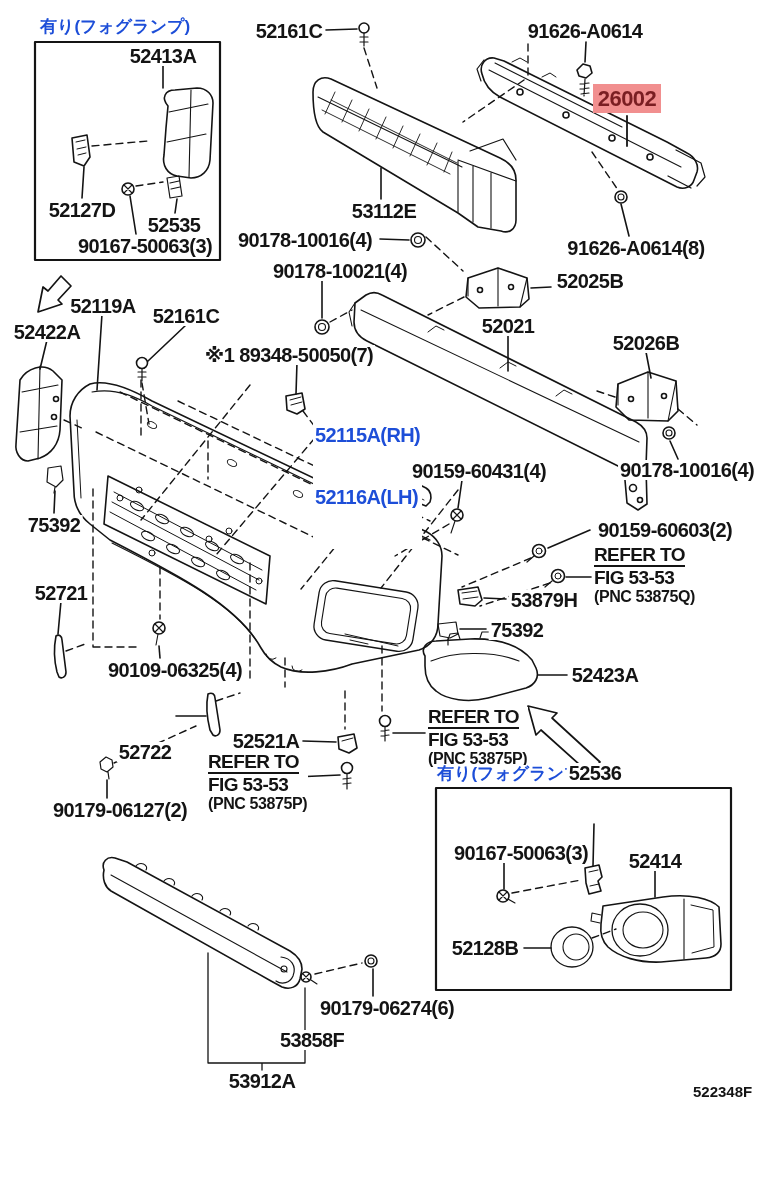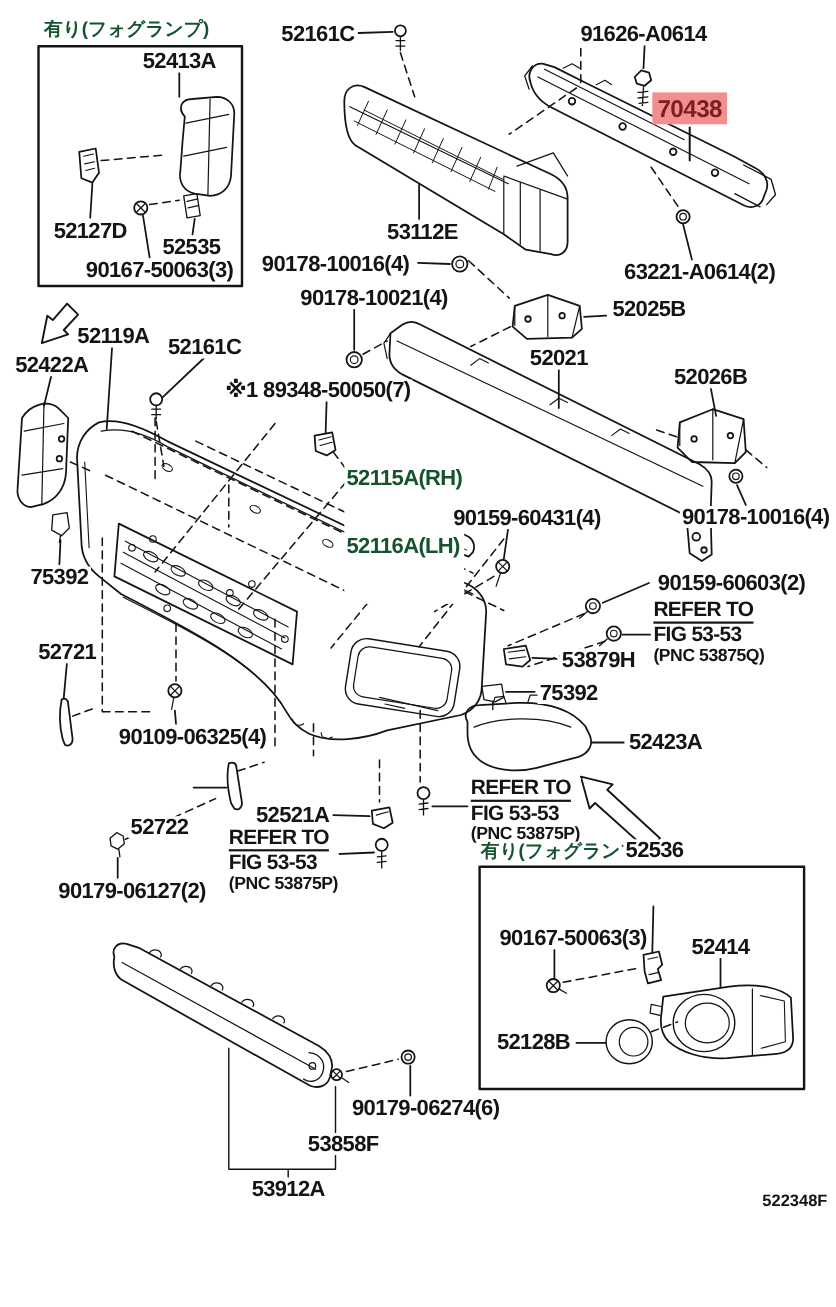--- a/index.html
+++ b/index.html
@@ -3,21 +3,21 @@
 <meta charset="utf-8">
 <style>
   html,body{margin:0;padding:0;background:#fff;}
   .stage{position:relative;width:760px;height:1188px;background:#fff;overflow:hidden;
          font-family:"Liberation Sans","DejaVu Sans",sans-serif;color:#141414;}
   .art{position:absolute;left:0;top:0;}
   .lbl{position:absolute;transform:translateX(-50%);font-weight:700;font-size:20px;
        letter-spacing:-0.6px;line-height:1;color:#141414;background:#fff;
        padding:0 2px;white-space:pre;}
   .lbl-left{position:absolute;font-weight:700;font-size:20px;letter-spacing:-0.6px;
-       line-height:1;color:#14532d;background:#fff;padding:0 2px;white-space:pre;}
+       line-height:1;color:#1d4ed8;background:#fff;padding:0 2px;white-space:pre;}
   .jp{font-size:17px;letter-spacing:0;font-weight:700;}
   .two-line div{margin-bottom:2px;}
   .ref{position:absolute;font-weight:700;font-size:19px;letter-spacing:-0.6px;
        line-height:1.02;background:#fff;padding:0 1px;color:#141414;}
   .ref .r1{display:inline-block;border-bottom:2px solid #141414;padding-bottom:1px;}
   .ref .r3{font-size:16px;letter-spacing:-0.4px;}
   .ref div{margin:0 0 1px 0;}
   .hl{position:absolute;left:593px;top:84px;width:68px;height:29px;
       background:#F18F8F;color:#7A1E22;display:flex;align-items:center;
       justify-content:center;font-weight:700;font-size:22px;letter-spacing:-0.5px;}
@@ -282,24 +282,24 @@
     </g>
   </svg>
 
   <div class="lbl-left jp" style="left:38px;top:18px">有り(フォグランプ)</div>
   <div class="lbl" style="left:163px;top:46px">52413A</div>
   <div class="lbl" style="left:82px;top:200px">52127D</div>
   <div class="lbl" style="left:174px;top:215px">52535</div>
   <div class="lbl" style="left:145px;top:236px">90167-50063(3)</div>
   <div class="lbl" style="left:289px;top:21px">52161C</div>
   <div class="lbl" style="left:585px;top:21px">91626-A0614</div>
-  <div class="hl">70438</div>
+  <div class="hl">26002</div>
   <div class="lbl" style="left:384px;top:201px">53112E</div>
   <div class="lbl" style="left:305px;top:230px">90178-10016(4)</div>
-  <div class="lbl" style="left:636px;top:238px">63221-A0614(2)</div>
+  <div class="lbl" style="left:636px;top:238px">91626-A0614(8)</div>
   <div class="lbl" style="left:340px;top:261px">90178-10021(4)</div>
   <div class="lbl" style="left:590px;top:271px">52025B</div>
   <div class="lbl" style="left:508px;top:316px">52021</div>
   <div class="lbl" style="left:103px;top:296px">52119A</div>
   <div class="lbl" style="left:186px;top:306px">52161C</div>
   <div class="lbl" style="left:47px;top:322px">52422A</div>
   <div class="lbl" style="left:646px;top:333px">52026B</div>
   <div class="lbl" style="left:289px;top:345px">※1 89348-50050(7)</div>
   <div class="lbl-left two-line" style="left:313px;top:385px">
     <div>52115A(RH)</div>

